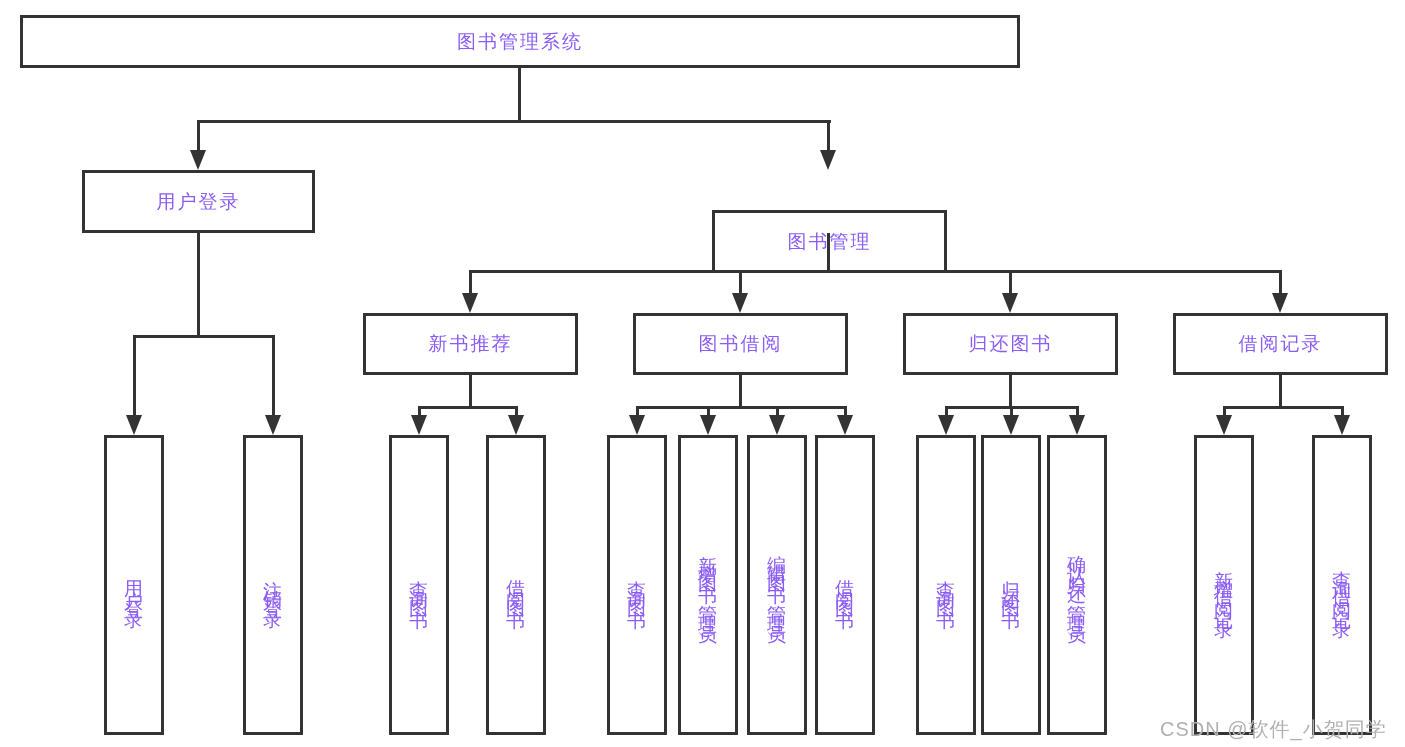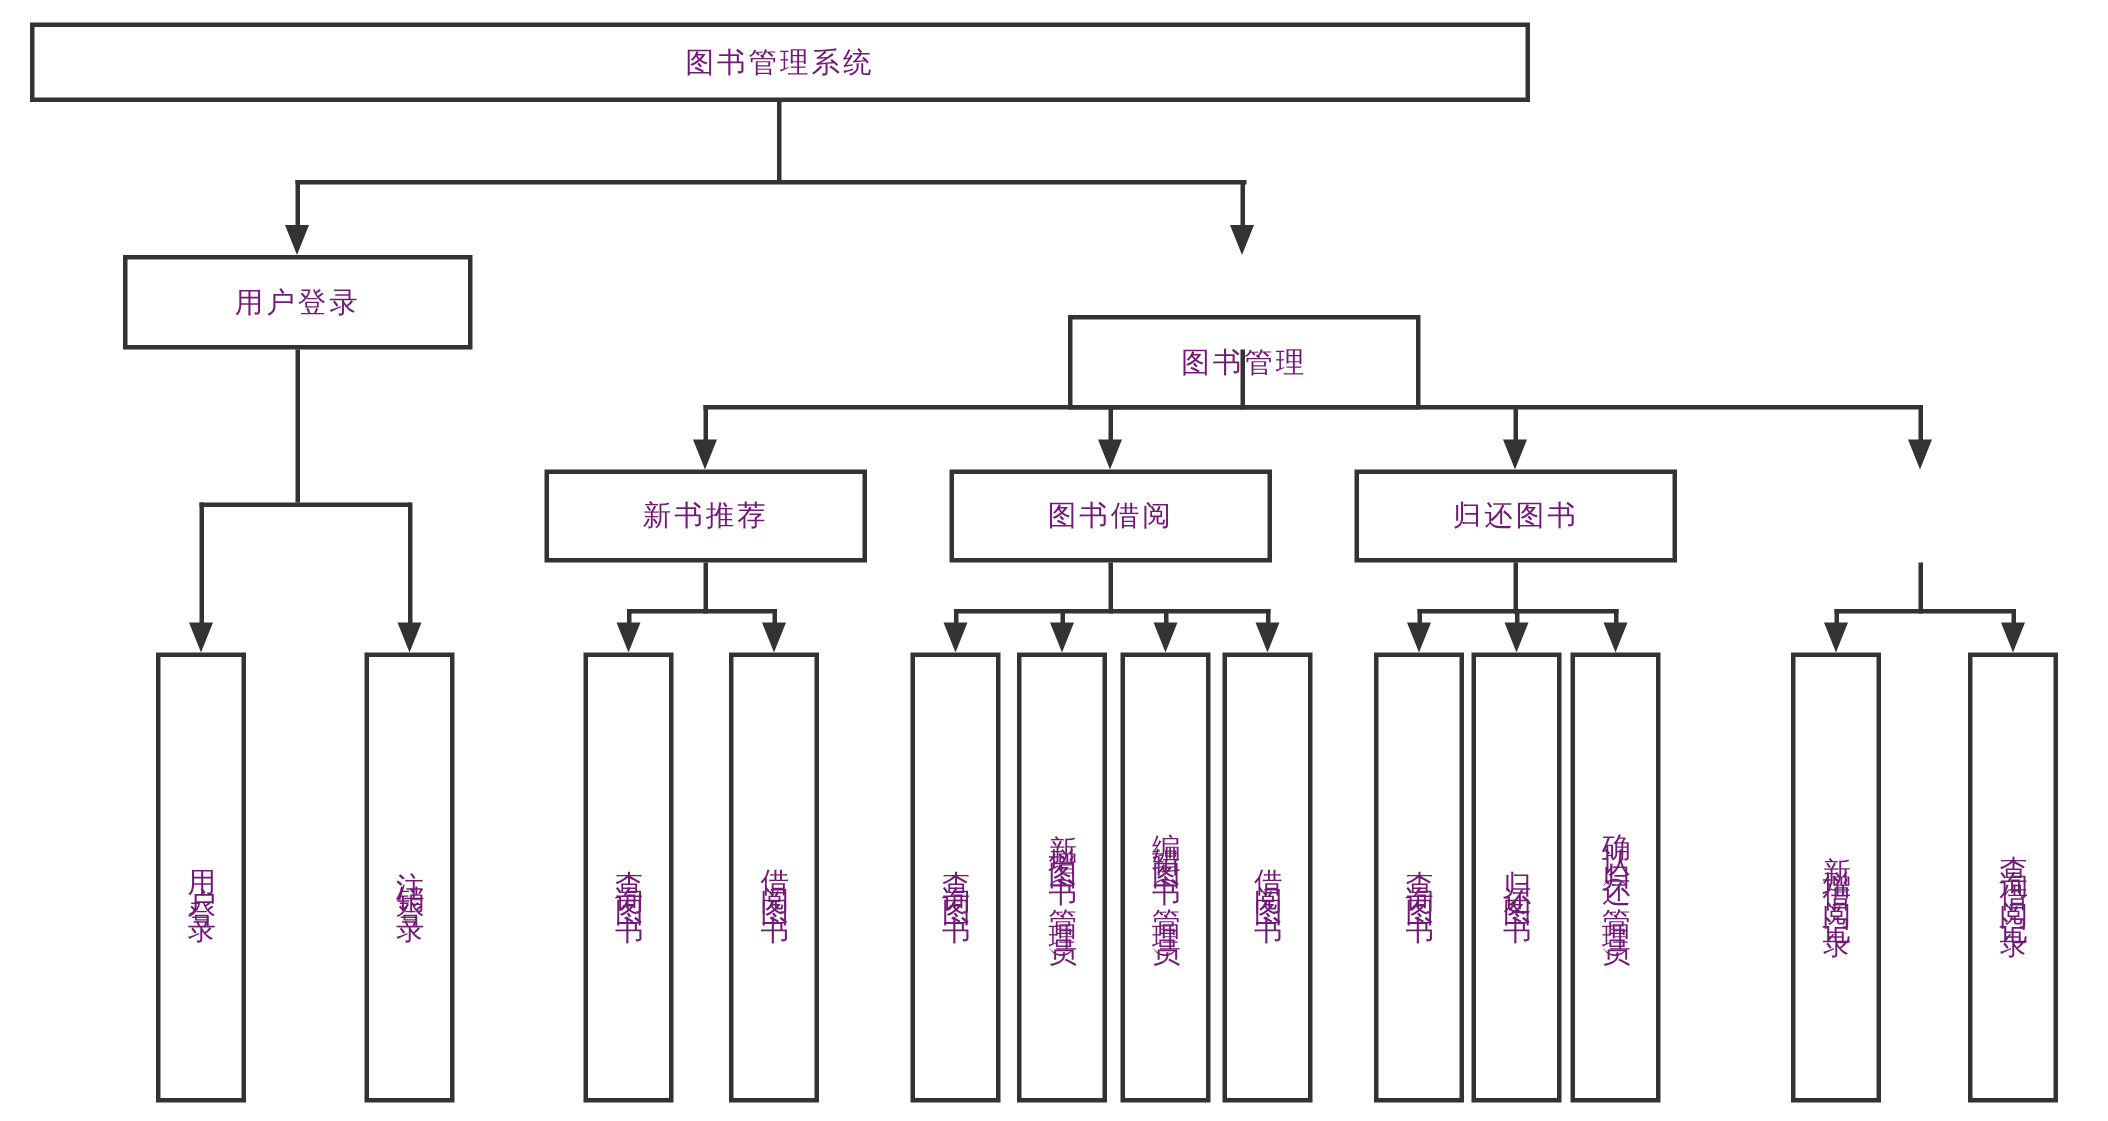--- a/index.html
+++ b/index.html
@@ -14,21 +14,21 @@
   .box {
     position:absolute;
     box-sizing:border-box;
     border:3px solid #333333;
     background:#ffffff;
     display:flex;
     align-items:center;
     justify-content:center;
     font-size:19px;
     letter-spacing:2px;
-    color:#701a75;
+    color:#8b5cf6;
   }
   .leaf {
     font-size:19px;
     letter-spacing:0;
   }
   .vlabel {
     writing-mode:vertical-lr;
     text-orientation:mixed;
     letter-spacing:10px;
     line-height:1;
@@ -96,20 +96,23 @@
 
   <div class="box" style="left:633px; top:313px; width:215px; height:62px;">
     <span>图书借阅</span>
   </div>
   <div class="box" style="left:363px; top:313px; width:215px; height:62px;">
     <span>新书推荐</span>
   </div>
   <div class="box" style="left:903px; top:313px; width:215px; height:62px;">
     <span>归还图书</span>
   </div>
+  <div class="box" style="left:1173px; top:313px; width:215px; height:62px;">
+    <span>借阅记录</span>
+  </div>
 
   <div class="vline" style="left:469px; top:375px; height:34px;"></div>
   <div class="hline" style="left:418px; top:406px; width:100px;"></div>
   <div class="vline" style="left:418px; top:406px; height:12px;"></div>
   <div class="arrow" style="left:411px; top:415px;"></div>
   <div class="vline" style="left:515px; top:406px; height:12px;"></div>
   <div class="arrow" style="left:508px; top:415px;"></div>
 
   <div class="vline" style="left:739px; top:375px; height:34px;"></div>
   <div class="hline" style="left:636px; top:406px; width:211px;"></div>
@@ -175,14 +178,15 @@
     <span class="vlabel">确认归还（管理员）</span>
   </div>
 
   <div class="box leaf" style="left:1194px; top:435px; width:60px; height:300px;">
     <span class="vlabel">新增借阅记录</span>
   </div>
   <div class="box leaf" style="left:1312px; top:435px; width:60px; height:300px;">
     <span class="vlabel">查询借阅记录</span>
   </div>
 
+  <div class="watermark">CSDN @软件_小贺同学</div>
 
 </div>
 
 </body></html>

